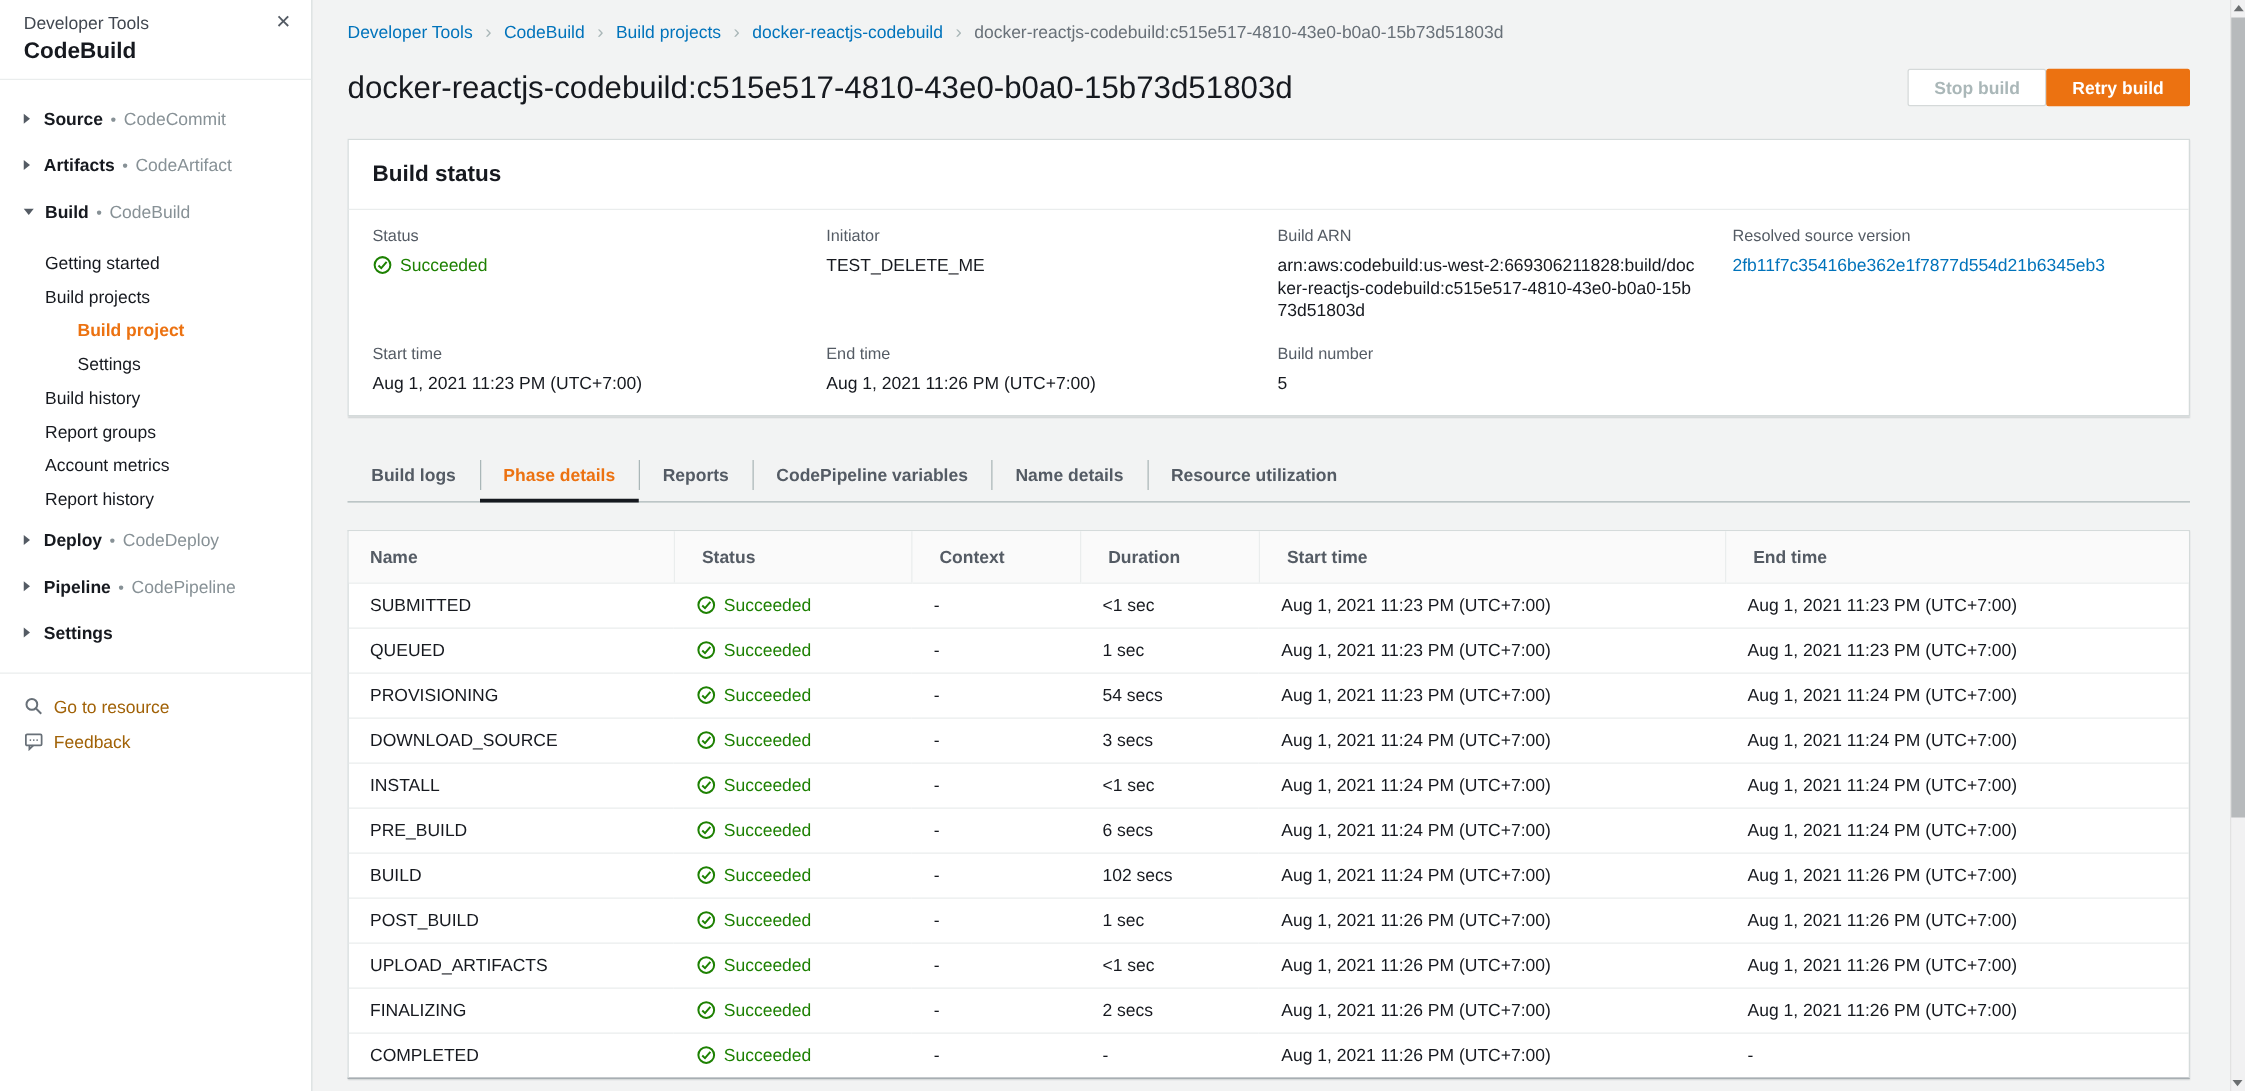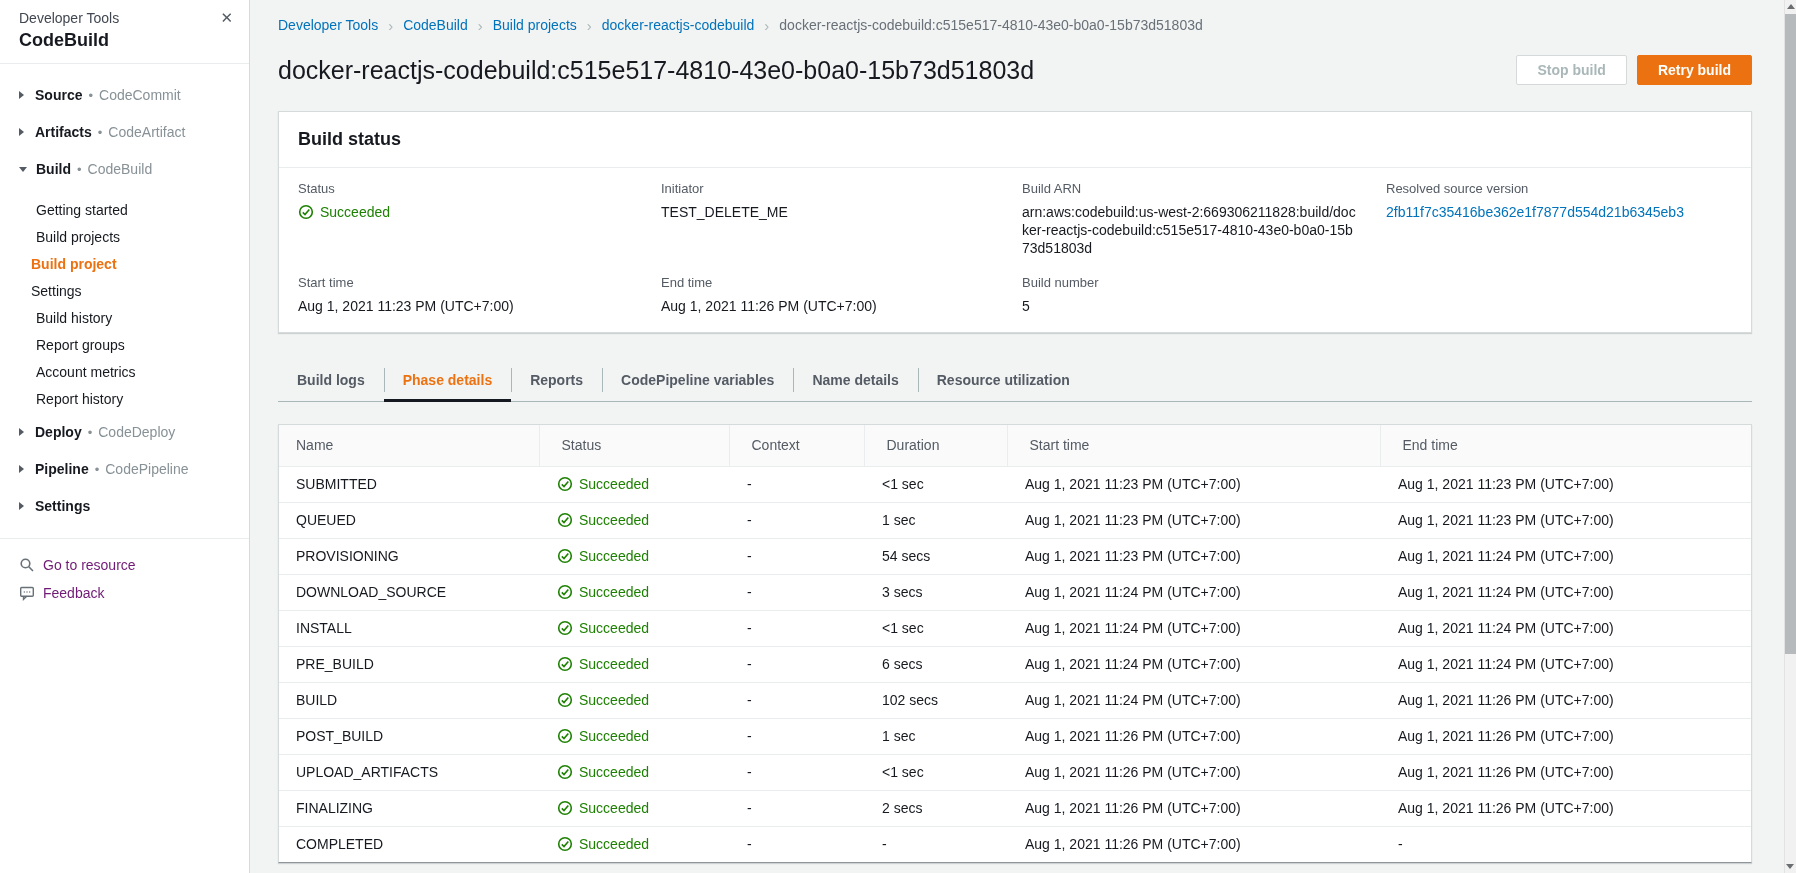--- a/index.html
+++ b/index.html
@@ -25,36 +25,36 @@
   .sidebar-divider{border-bottom:1px solid var(--border);margin-top:12px;}
   .nav{padding-top:21px;font-size:14px;}
   .nav-section{display:flex;align-items:center;height:20px;margin:0 0 17px 19px;cursor:pointer;}
   .caret{width:0;height:0;border-left:5px solid #545b64;border-top:4px solid transparent;border-bottom:4px solid transparent;margin-right:11px;}
   .caret.down{border-left:4px solid transparent;border-right:4px solid transparent;border-top:5px solid #545b64;border-bottom:none;margin-right:9px;}
   .section-label{font-weight:bold;color:var(--heading);}
   .bullet{color:var(--muted);margin:0 6px;font-size:13px;}
   .section-service{color:var(--muted);}
   .nav-children{margin:7px 0 10px 0;}
   .nav-child{height:27px;display:flex;align-items:center;padding-left:36px;color:var(--heading);cursor:pointer;}
-  .nav-child.level2{padding-left:31px;}
+  .nav-child.level2{padding-left:62px;}
   .nav-child.active .child-label{color:var(--accent);font-weight:bold;}
   .footer-divider{margin-top:22px;}
   .sidebar-footer{padding-top:16px;}
-  .footer-item{height:20px;display:flex;align-items:center;gap:8px;padding-left:19px;margin-bottom:8px;color:#701a75;font-size:14px;cursor:pointer;}
+  .footer-item{height:20px;display:flex;align-items:center;gap:8px;padding-left:19px;margin-bottom:8px;color:#a16207;font-size:14px;cursor:pointer;}
   .footer-item svg{flex:0 0 auto;}
 
   
   .main{flex:1;padding:0 44px 0 28px;position:relative;}
   .breadcrumb{padding-top:16px;height:34px;font-size:14px;display:flex;align-items:center;gap:10px;white-space:nowrap;}
   .crumb{color:var(--link);text-decoration:none;cursor:pointer;}
   .crumb.current{color:#687078;cursor:default;}
   .crumb-sep{color:var(--divider);font-size:15px;}
   .title-row{display:flex;justify-content:space-between;align-items:center;margin-top:20px;height:32px;}
   h1{font-size:25px;font-weight:400;color:var(--heading);margin:0;line-height:32px;}
-  .actions{display:flex;gap:10px;align-items:flex-end;}
+  .actions{display:flex;align-items:flex-end;}
   .btn{height:30px;padding:0 20px;font-size:14px;font-weight:bold;border-radius:2px;cursor:pointer;font-family:inherit;}
   .btn-disabled{background:#fff;border:1px solid #d5d9d9;color:var(--disabled);cursor:default;}
   .btn-primary{background:var(--accent);border:1px solid var(--accent);color:#fff;}
 
   .card{background:#fff;border:1px solid var(--card-border);box-shadow:0 1px 1px rgba(0,28,36,.15);}
   .status-card{margin-top:25px;}
   .card-header{padding:15px 19px 16px;font-size:18px;font-weight:bold;line-height:24px;color:var(--heading);border-bottom:1px solid var(--border);}
   .fields{display:grid;grid-template-columns:363px 361px 364px 1fr;row-gap:18px;padding:13px 19px 17px 19px;}
   .field label{display:block;font-size:13px;color:var(--label);margin-bottom:6px;line-height:16px;}
   .field .value{font-size:14px;line-height:18px;color:var(--heading);}
@@ -63,21 +63,21 @@
   .value.arn{max-width:335px;word-break:break-all;}
 
   .tabs{display:flex;margin-top:25px;height:44px;border-bottom:1px solid var(--divider);}
   .tab{padding:0 19px;display:flex;align-items:center;font-size:14px;font-weight:bold;color:var(--label);position:relative;cursor:pointer;text-align:right;}
   .tab + .tab::before{content:"";position:absolute;left:0;top:10px;height:24px;width:1px;background:var(--divider);}
   .tab.active{color:var(--accent);}
   .tab.active::after{content:"";position:absolute;left:0;right:0;bottom:-1px;height:3px;background:var(--tab-underline);}
 
   .table-card{margin-top:22px;border-bottom:1px solid #8e969c;}
   table{width:100%;border-collapse:collapse;table-layout:fixed;font-size:14px;}
-  thead th{height:41px;background:#fafafa;text-align:left;font-weight:normal;color:var(--label);padding:0 10px 0 22px;border-bottom:1px solid var(--border);border-left:1px solid var(--border);}
+  thead th{height:41px;background:#fafafa;text-align:left;font-weight:bold;color:var(--label);padding:0 10px 0 22px;border-bottom:1px solid var(--border);border-left:1px solid var(--border);}
   thead th:first-child{border-left:none;padding-left:17px;}
   tbody td{height:36px;padding:0 10px 0 18px;color:var(--heading);}
   tbody tr + tr td{border-top:1px solid var(--border);}
   td.status-cell{color:var(--success);}
   td.status-cell .cellwrap{display:flex;align-items:center;gap:6px;}
   tbody td:first-child{padding-left:17px;}
 
   
   .scrollbar{position:absolute;right:0;top:0;width:12px;height:873px;background:#f1f1f2;border-left:1px solid #e2e2e2;}
   .scroll-arrow-up{width:0;height:0;border-left:4px solid transparent;border-right:4px solid transparent;border-bottom:5px solid #6b6e70;margin:4px auto 0;}

